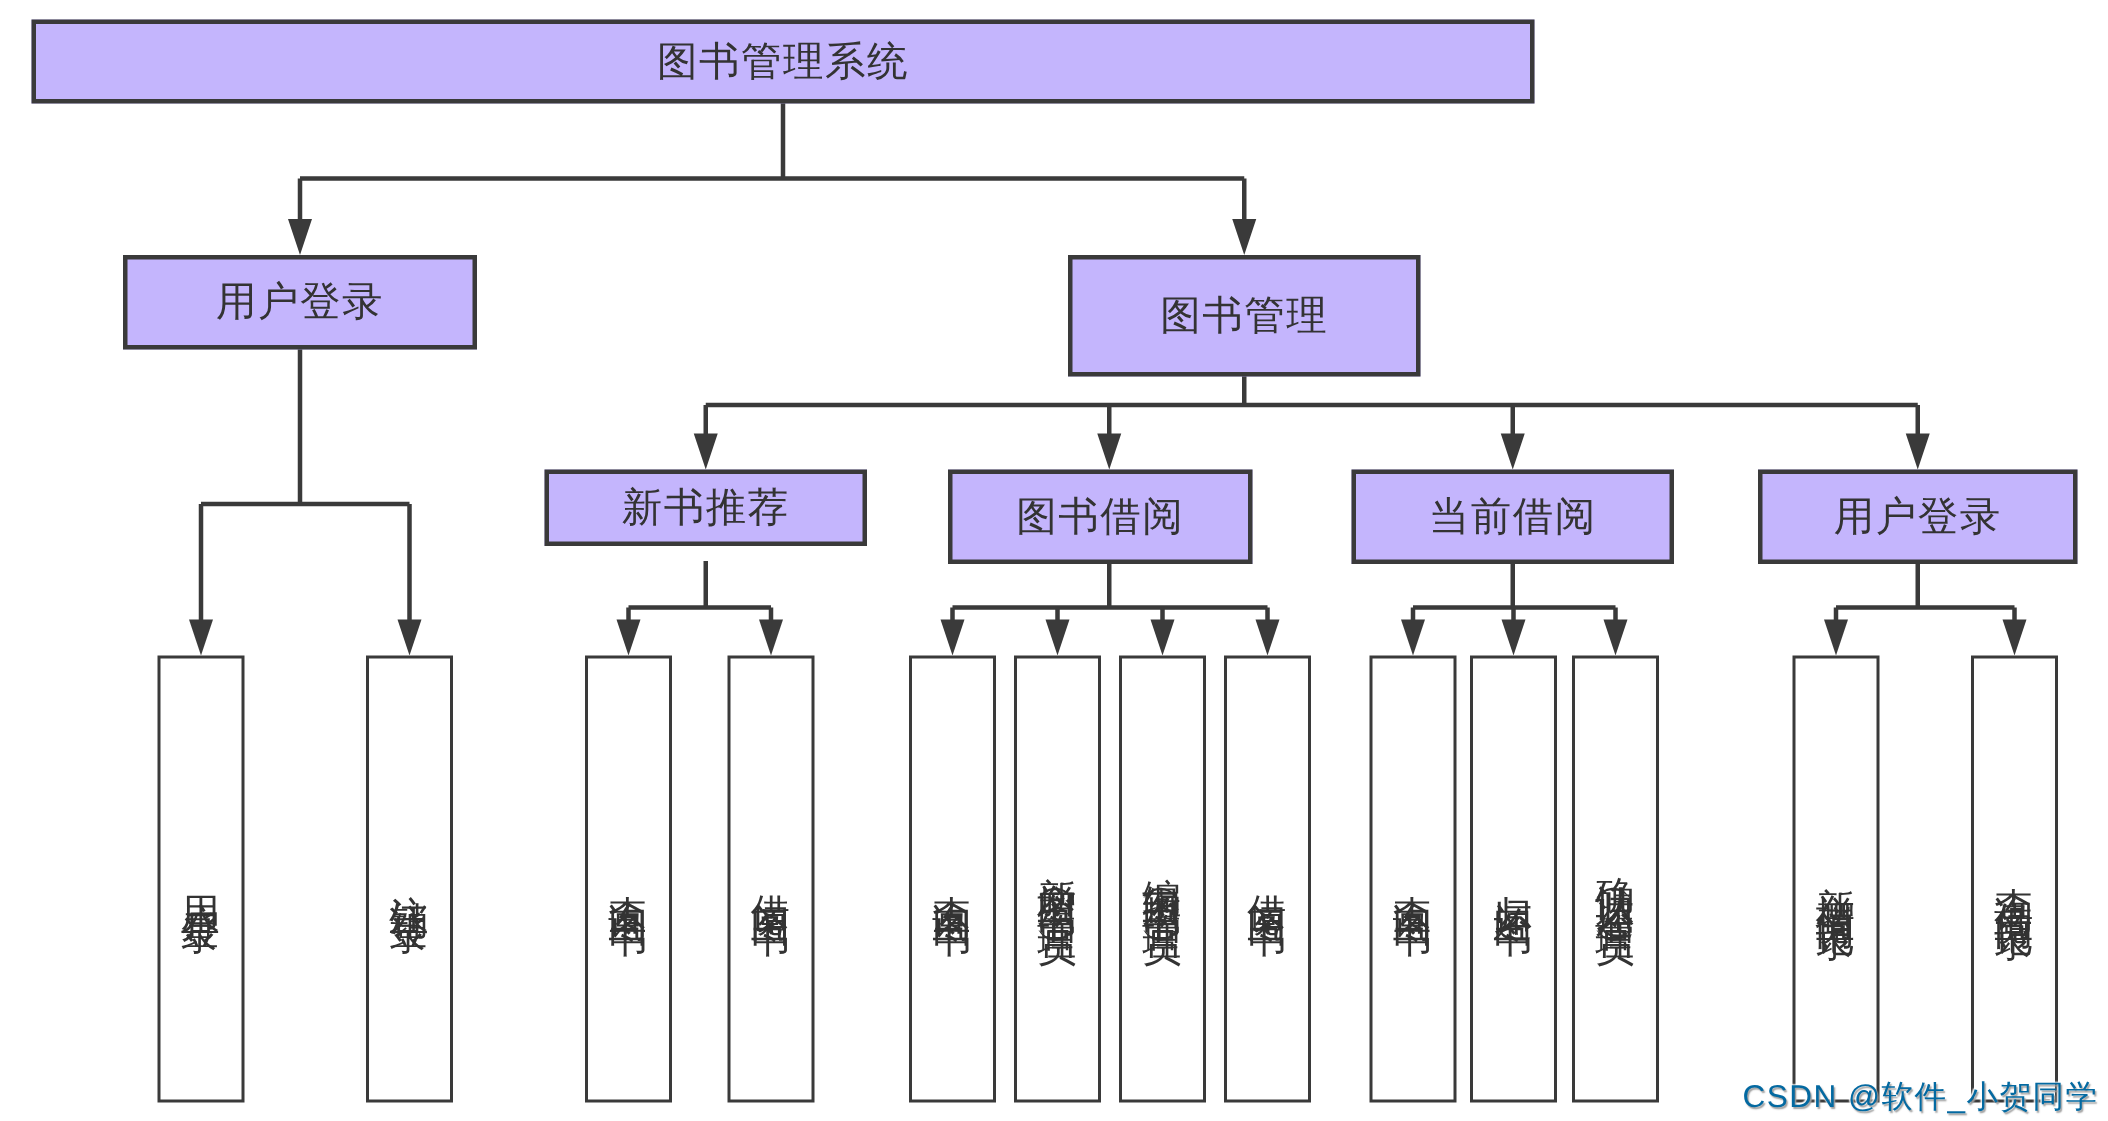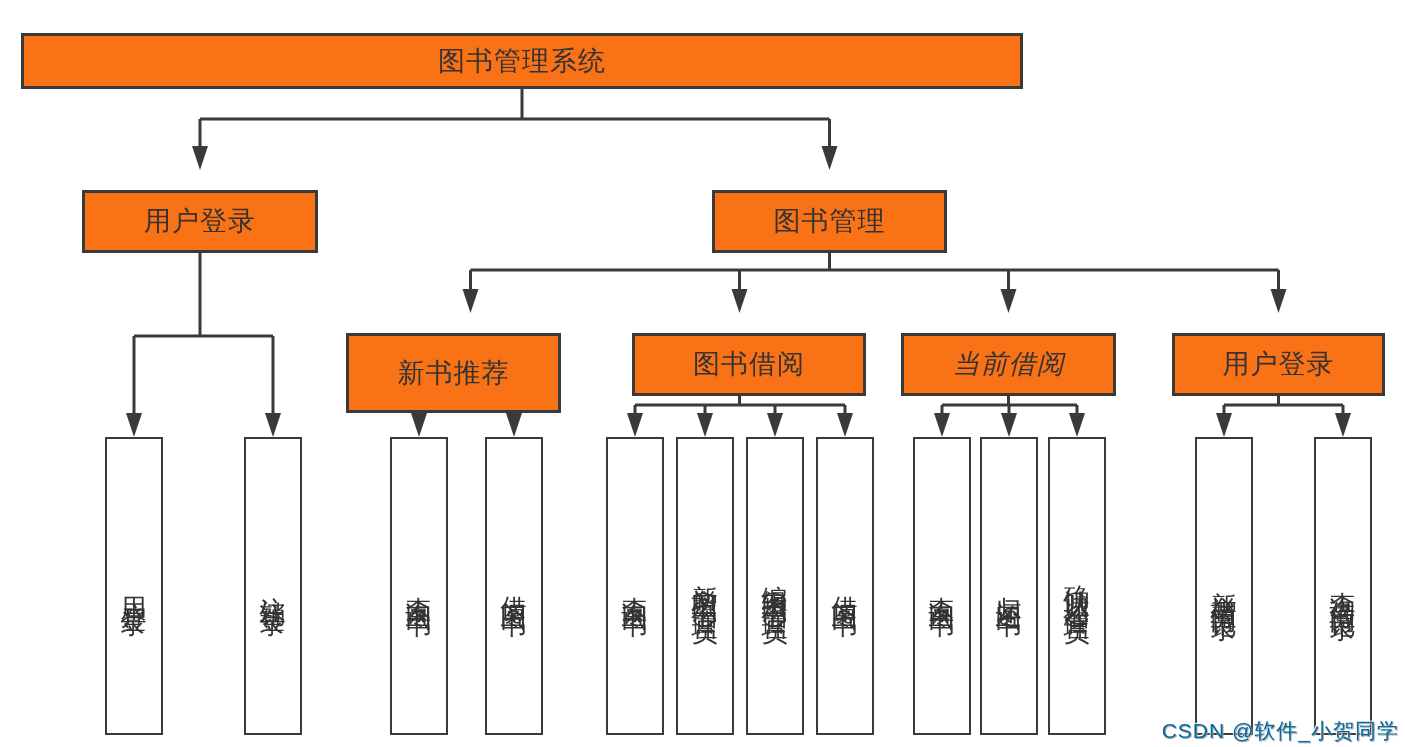--- a/index.html
+++ b/index.html
@@ -8,24 +8,23 @@
     width:1405px;height:747px;
     background:#ffffff;
     font-family:"Liberation Sans", sans-serif;
     overflow:hidden;
   }
   #wires{position:absolute;left:0;top:0;z-index:1;}
   .node{
     position:absolute;
     box-sizing:border-box;
     border:3px solid #3a3a3a;
-    background:#f97316;
+    background:#c4b5fd;
     display:flex;align-items:center;justify-content:center;
     z-index:2;
-    margin-top:20px;
   }
   .node .lbl{
     color:#333333;
     font-size:27px;
     line-height:1;
     letter-spacing:1px;
     white-space:nowrap;
   }
   .leaf{
     position:absolute;
@@ -112,31 +111,31 @@
     </g>
   </svg>
 
   <div class="node" style="left:21px;top:13px;width:1002px;height:56px;">
     <span class="lbl">图书管理系统</span>
   </div>
 
   <div class="node" style="left:82px;top:170px;width:236px;height:63px;">
     <span class="lbl">用户登录</span>
   </div>
-  <div class="node" style="left:712px;top:170px;width:235px;height:63px;">
+  <div class="node" style="left:712px;top:170px;width:235px;height:81px;">
     <span class="lbl">图书管理</span>
   </div>
 
-  <div class="node" style="left:346px;top:313px;width:215px;height:80px;">
+  <div class="node" style="left:363px;top:313px;width:215px;height:51px;">
     <span class="lbl">新书推荐</span>
   </div>
-  <div class="node" style="left:632px;top:313px;width:234px;height:63px;">
+  <div class="node" style="left:632px;top:313px;width:203px;height:63px;">
     <span class="lbl">图书借阅</span>
   </div>
-  <div class="node" style="left:901px;top:313px;width:215px;height:63px;font-style:italic;">
+  <div class="node" style="left:901px;top:313px;width:215px;height:63px;">
     <span class="lbl">当前借阅</span>
   </div>
   <div class="node" style="left:1172px;top:313px;width:213px;height:63px;">
     <span class="lbl">用户登录</span>
   </div>
 
   <div class="leaf" style="left:105px;">
     <span class="lbl">用户登录</span>
   </div>
   <div class="leaf" style="left:244px;">

